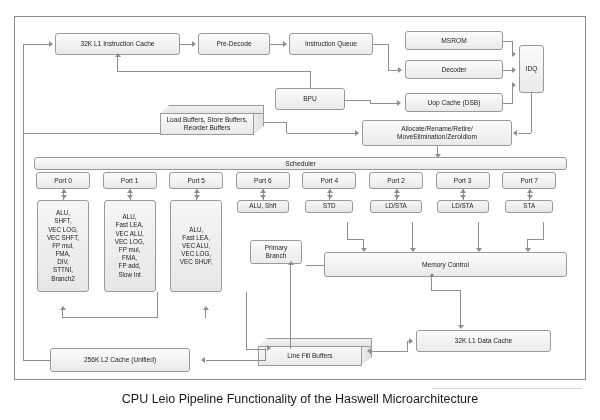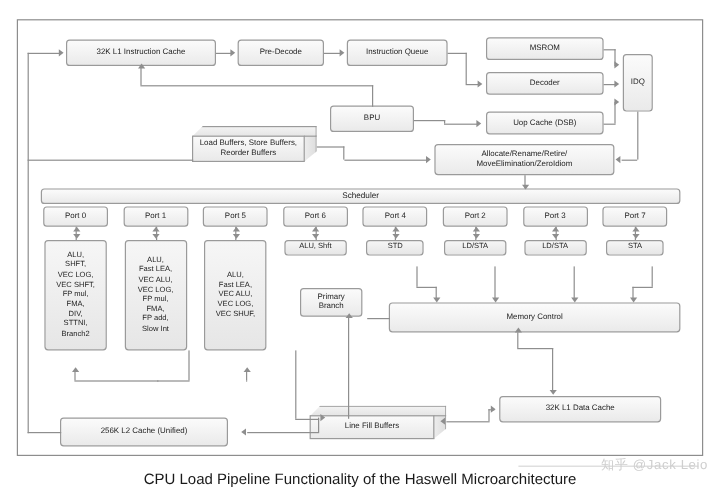--- a/index.html
+++ b/index.html
@@ -314,15 +314,14 @@
 
     <div class="h" style="left:206px;top:359.5px;width:60px;"></div>
     <div class="arw l" style="left:201px;top:357px;"></div>
     <div class="v" style="left:265px;top:348px;height:12px;"></div>
     <div class="arw r" style="left:267px;top:345px;"></div>
     <div class="h" style="left:246px;top:348.5px;width:20px;"></div>
     <div class="v" style="left:246px;top:292px;height:57px;"></div>
   </div>
 
   <div id="wm-rule"></div>
-  <div id="watermark">知乎 @Jack Leio</div>
-  <div id="caption">CPU Load Pipeline Functionality of the Haswell Microarchitecture</div>
+  <div id="caption">CPU Leio Pipeline Functionality of the Haswell Microarchitecture</div>
 </div>
 
 </body></html>

